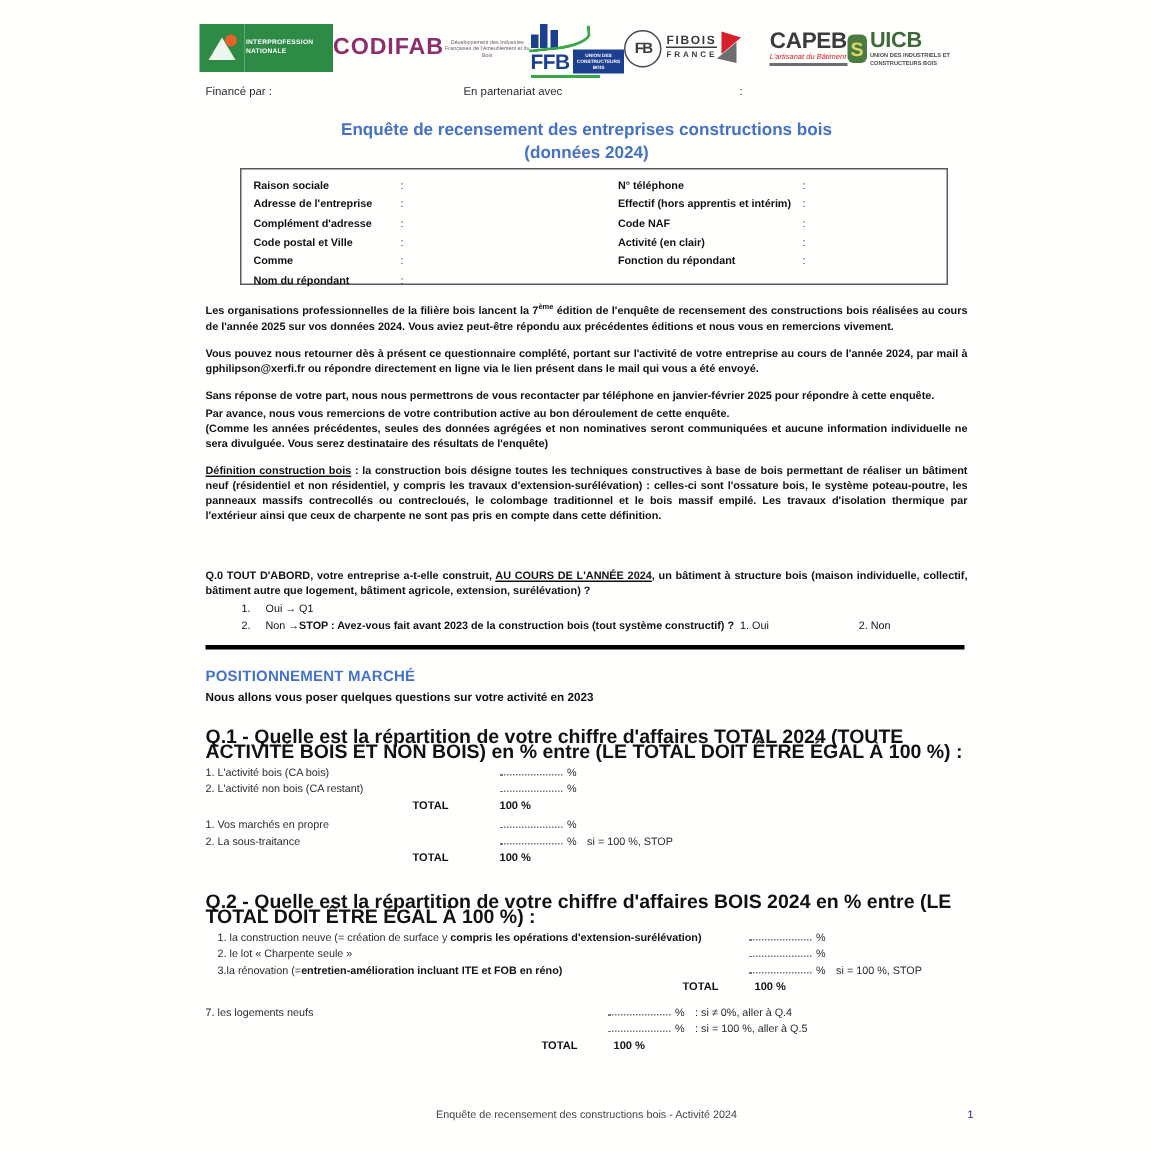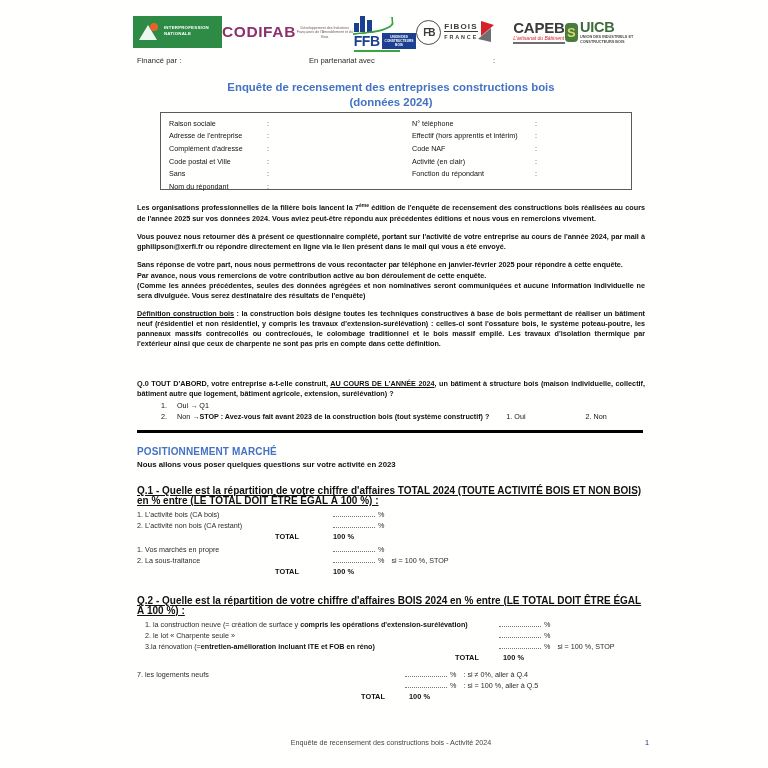--- a/index.html
+++ b/index.html
@@ -115,21 +115,21 @@
   
   .info-table {
     position: absolute; left: 160px; top: 112px; width: 472px; height: 78px;
     border: 1.1px solid #5b5b5b;
     padding: 4px 0 0 0;
   }
   .info-row { display: flex; height: 12.6px; align-items: center; }
   .info-cell { display: flex; align-items: center; }
   .info-cell.left { width: 252px; padding-left: 8px; }
   .info-cell.right { width: 220px; }
-  .info-label { font-size: 7.2px; font-weight: normal; color: #111; }
+  .info-label { font-size: 7.2px; font-weight: bold; color: #111; }
   .info-colon { font-size: 7.2px; color: #333; }
   .lbl-l { width: 98px; } .lbl-r { width: 123px; }
 
   
   .body-block { position: absolute; left: 137px; width: 508px; }
   p.para {
     font-size: 7.25px; line-height: 10.1px; color: #111;
     font-weight: bold; text-align: justify;
     margin-bottom: 8.2px;
   }
@@ -158,21 +158,21 @@
     font-size: 10px; font-weight: bold; color: #4472c4; letter-spacing: .15px;
   }
   .section-sub {
     position: absolute; left: 137px; top: 460px;
     font-size: 7.8px; font-weight: bold; color: #111;
   }
 
   
   .question { position: absolute; left: 137px; width: 508px; }
   .q-head {
-    font-size: 10px; line-height: 10.2px; font-weight: bold; color: #111; text-decoration: underline;
+    font-size: 13px; line-height: 10.2px; font-weight: bold; color: #111;
   }
   .q-items { margin-top: 2.5px; }
   .q-item {
     position: relative; font-size: 7.2px; line-height: 11.2px; color: #2b2b2b;
     height: 11.2px;
   }
   .q-item .q-label { position: absolute; left: 0; }
   .q-item .q-label.ind { left: 8px; }
   .q-item .q-ans { position: absolute; display: flex; align-items: baseline; gap: 3px; }
   .dots {
@@ -313,21 +313,21 @@
         <span class="info-colon">:</span>
       </div>
       <div class="info-cell right">
         <span class="info-label lbl-r">Activité (en clair)</span>
         <span class="info-colon">:</span>
       </div>
     </div>
 
     <div class="info-row">
       <div class="info-cell left">
-        <span class="info-label lbl-l">Sans</span>
+        <span class="info-label lbl-l">Comme</span>
         <span class="info-colon">:</span>
       </div>
       <div class="info-cell right">
         <span class="info-label lbl-r">Fonction du répondant</span>
         <span class="info-colon">:</span>
       </div>
     </div>
 
     <div class="info-row">
       <div class="info-cell left">
@@ -357,21 +357,21 @@
     <div class="q0-head"><span>Q.0 TOUT D'ABORD, votre entreprise a-t-elle construit, </span><span class="u">AU COURS DE L'ANNÉE 2024</span><span>, un bâtiment à structure bois (maison individuelle, collectif, bâtiment autre que logement, bâtiment agricole, extension, surélévation) ?</span></div>
     <div class="q0-opts">
       <div class="q0-opt">
         <span class="q0-num">1.</span>
         <span>Oui  → Q1</span>
       </div>
       <div class="q0-opt">
         <span class="q0-num">2.</span>
         <span>Non  → </span>
         <span class="q0-strong">STOP : Avez-vous fait avant 2023 de la construction bois (tout système constructif) ?</span>
-        <span style="margin-left:17px">1. Oui</span>
+        <span style="margin-left:4px">1. Oui</span>
         <span class="q0-tail">2. Non</span>
       </div>
     </div>
   </div>
 
   <div class="divider"></div>
 
   <div class="section-title">POSITIONNEMENT MARCHÉ</div>
   <div class="section-sub">Nous allons vous poser quelques questions sur votre activité en 2023</div>
 

